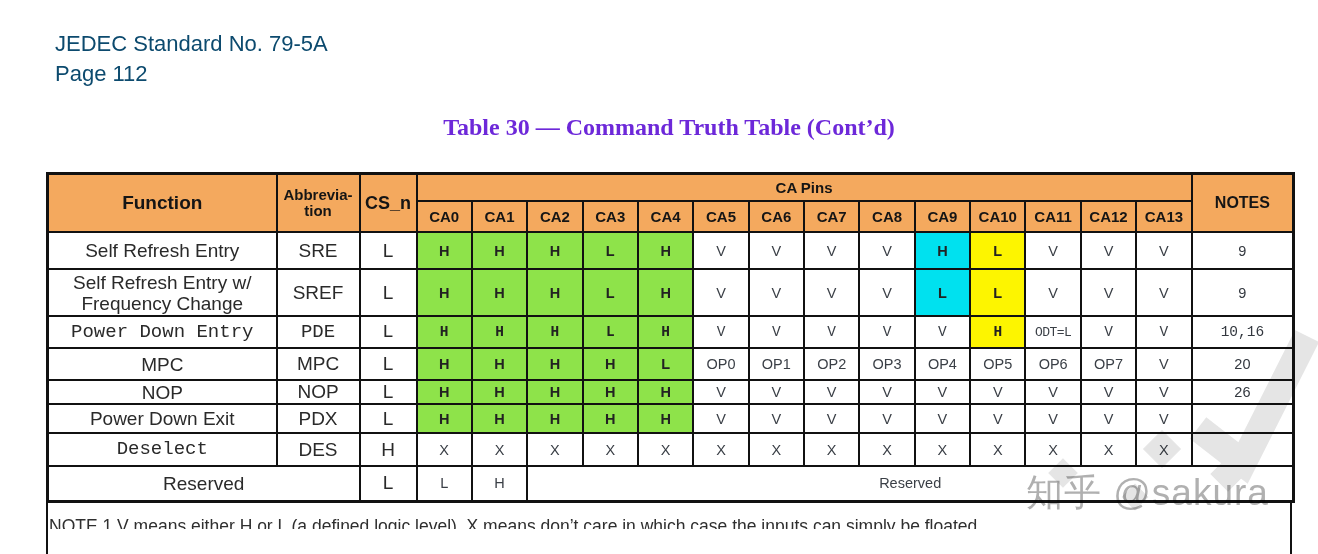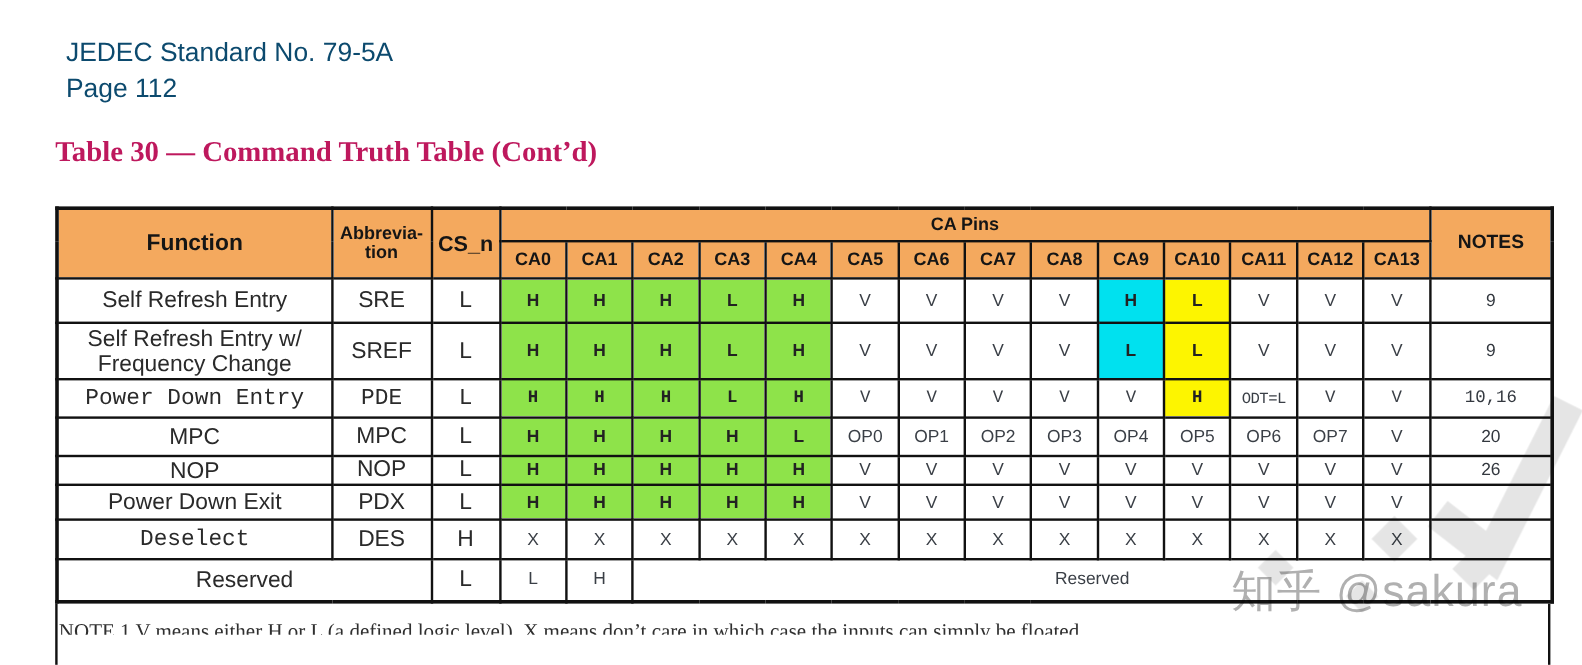--- a/index.html
+++ b/index.html
@@ -10,23 +10,23 @@
     color:#222;
   }
   .doc-header{
     position:absolute;left:55px;top:13px;
     font-size:22px;line-height:30px;color:#0c4a6e;
     white-space:pre-line;
     margin-top:16px;
   }
   .doc-title{
     position:absolute;left:46px;top:114px;width:1246px;
-    text-align:left;
+    text-align:center;
     font-family:"Liberation Serif", serif;
-    font-weight:bold;font-size:24px;color:#be185d;
+    font-weight:bold;font-size:24px;color:#6d28d9;
   }
   table.truth{
     position:absolute;left:46px;top:172px;
     width:1246px;
     border-collapse:collapse;table-layout:fixed;
     border:3px solid #111;
   }
   table.truth th, table.truth td{
     border:2px solid #111;
     padding:0;text-align:center;vertical-align:middle;
@@ -51,21 +51,21 @@
   td.ca.bg-green{background:var(--green,#8EE34A);font-weight:bold;color:#222;}
   td.ca.bg-cyan{background:var(--cyan,#00E1EF);font-weight:bold;color:#222;}
   td.ca.bg-yellow{background:var(--yellow,#FFFF00);font-weight:bold;color:#222;}
   td.ca.small{font-size:13px;letter-spacing:-0.5px;}
   td.notes{font-size:14.5px;color:#33383f;}
   .note-clip{
     position:absolute;left:49px;top:516px;width:1150px;height:13px;
     overflow:hidden;
   }
   .note-clip span{
-    font-family:Liberation Serif, serif;
+    font-family:Liberation Sans, sans-serif;
     font-size:17.5px;color:#2f2f2f;white-space:nowrap;
   }
   .box-edge{
     position:absolute;top:503px;width:2px;height:51px;background:#111;
   }
   .box-edge.left{left:46px;}
   .box-edge.right{left:1290px;}
   svg.wm-logo{
     position:absolute;left:0;top:0;
     mix-blend-mode:multiply;pointer-events:none;

